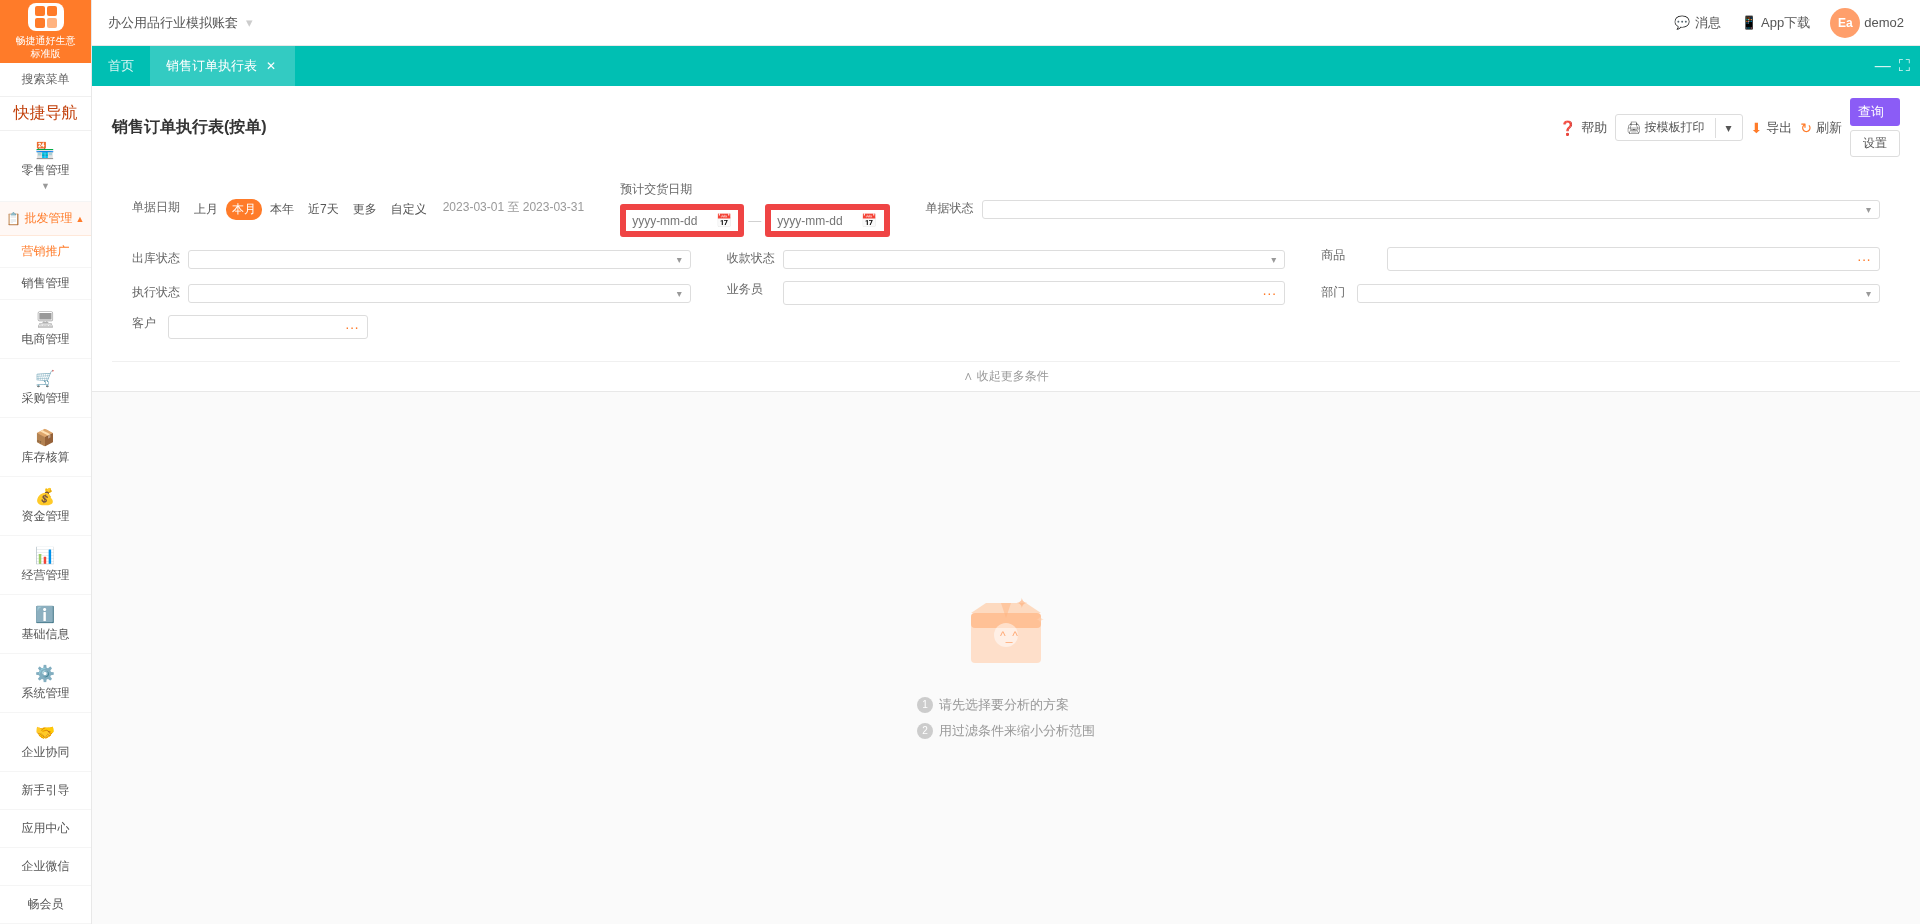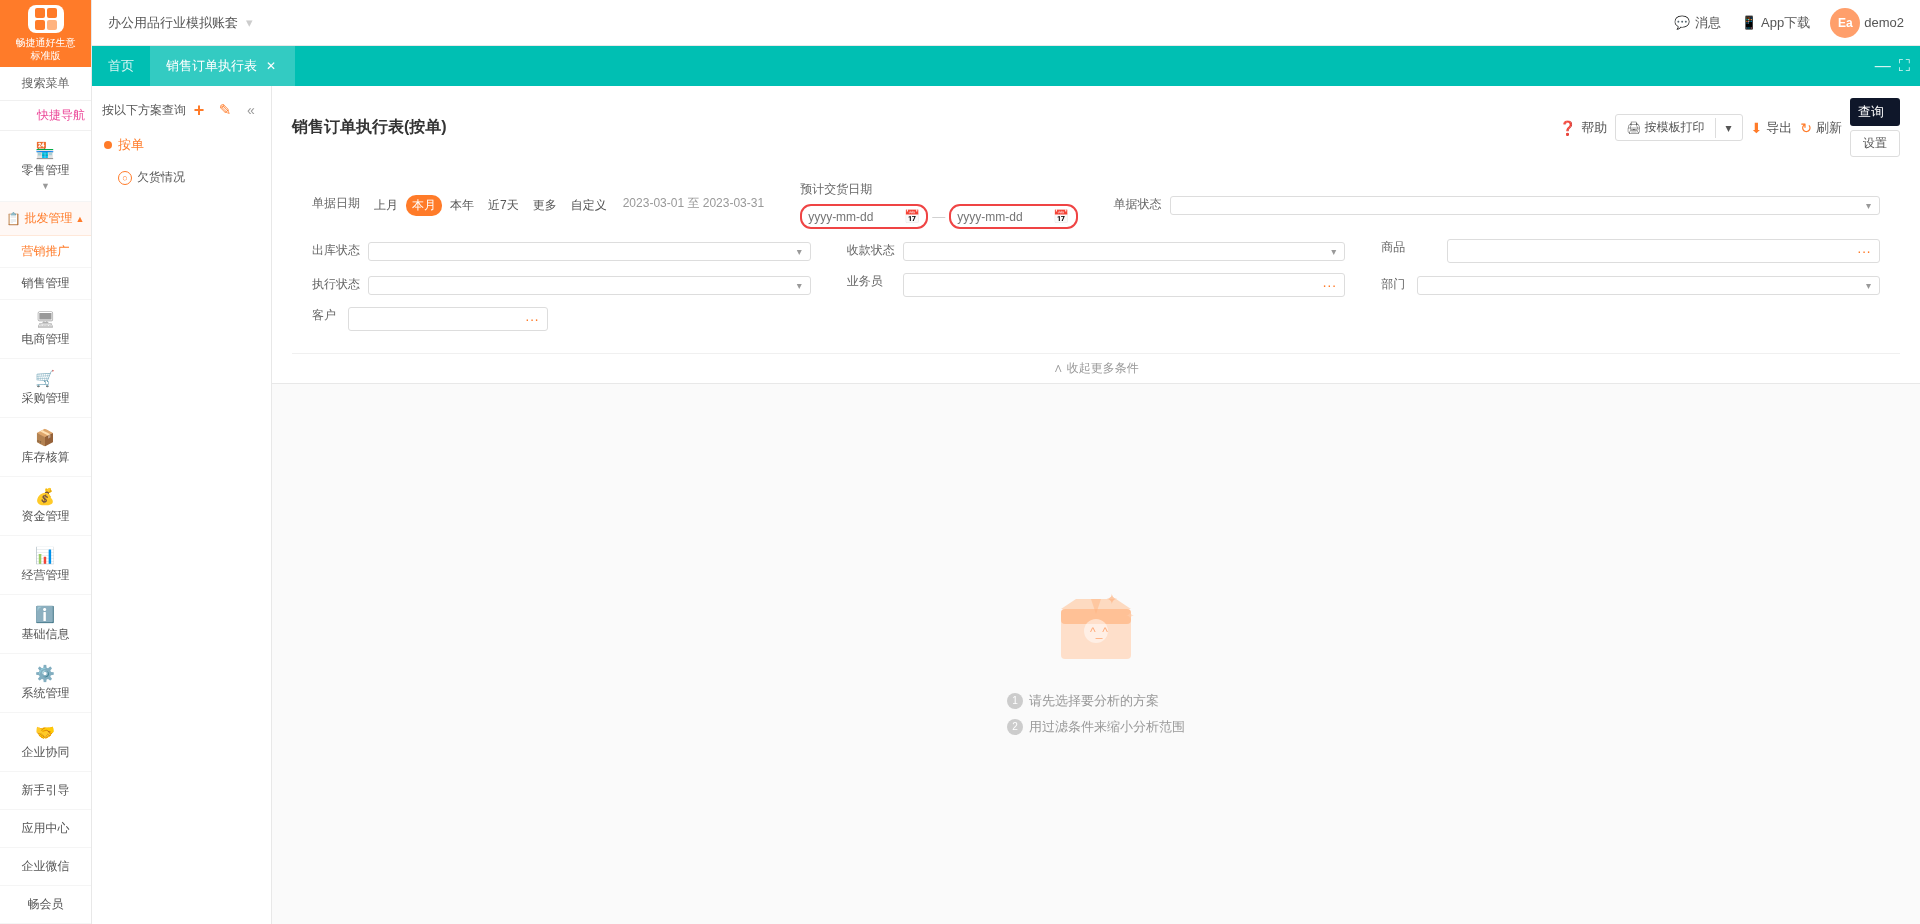--- a/index.html
+++ b/index.html
@@ -44,23 +44,23 @@
       padding: 8px 6px;
       color: #666;
       font-size: 12px;
       text-align: center;
       cursor: pointer;
       border-bottom: 1px solid #f0f0f0;
     }
     .sidebar-nav-title {
       width: 100%;
       padding: 6px 6px;
-      color: #ec4899;
-      font-size: 12px;
-      text-align: right;
+      color: #c2410c;
+      font-size: 16px;
+      text-align: center;
       cursor: pointer;
       border-bottom: 1px solid #f0f0f0;
       font-weight: 500;
     }
     .sidebar-item {
       width: 100%;
       padding: 10px 4px;
       text-align: center;
       color: #555;
       font-size: 12px;
@@ -303,21 +303,21 @@
     .page-action-btn {
       display: flex;
       align-items: center;
       gap: 4px;
       color: #555;
       font-size: 13px;
       cursor: pointer;
     }
     .page-action-btn .icon { color: #ff7b29; font-size: 14px; }
     .btn-query {
-      background: #0f172a;
+      background: #8b5cf6;
       color: #fff;
       border: none;
       padding: 5px 8px;
       border-radius: 3px;
       font-size: 13px;
       cursor: pointer;
       display: flex;
       align-items: center;
       gap: 4px;
     }
@@ -381,28 +381,28 @@
       background: #ff7b29;
       color: #fff;
       border-radius: 10px;
     }
     .date-input-group {
       display: flex;
       align-items: center;
       gap: 4px;
     }
     .date-input {
-      border: 2px solid #ef4444;
-      border-radius: 11px;
+      border: 6px solid #ef4444;
+      border-radius: 3px;
       padding: 3px 6px;
       font-size: 12px;
       color: #999;
       display: flex;
       align-items: center;
-      gap: 16px;
+      gap: 4px;
       min-width: 100px;
     }
     .date-input input {
       border: none;
       outline: none;
       font-size: 12px;
       color: #999;
       width: 80px;
     }
     .date-icon { color: #ff7b29; font-size: 13px; cursor: pointer; }
@@ -593,40 +593,20 @@
       <span class="tab-close">✕</span>
     </div>
     <div class="tab-bar-actions">
       <span title="最小化">—</span>
       <span title="展开">⛶</span>
     </div>
   </div>
 
   <div class="content">
 
-    <div class="left-panel">
-      <div class="left-panel-header">
-        <span style="font-size:12px;color:#555;">按以下方案查询</span>
-        <div class="actions">
-          <span style="color:#ff7b29;font-size:18px;font-weight:bold;cursor:pointer;">+</span>
-          <span style="color:#ff7b29;font-size:15px;cursor:pointer;">✎</span>
-          <span style="color:#999;font-size:14px;cursor:pointer;">«</span>
-        </div>
-      </div>
-
-      <div class="scheme-item active">
-        <div class="dot"></div>
-        <span>按单</span>
-      </div>
-
-      <div class="scheme-item-sub">
-        <div class="circle-icon">○</div>
-        <span>欠货情况</span>
-      </div>
-    </div>
 
     <div class="right-panel">
 
       <div class="page-header">
         <div class="page-title-row">
           <h2 class="page-title">销售订单执行表(按单)</h2>
           <div class="action-buttons-group">
             <div class="page-action-btn">
               <span class="icon">❓</span>
               <span>帮助</span>

